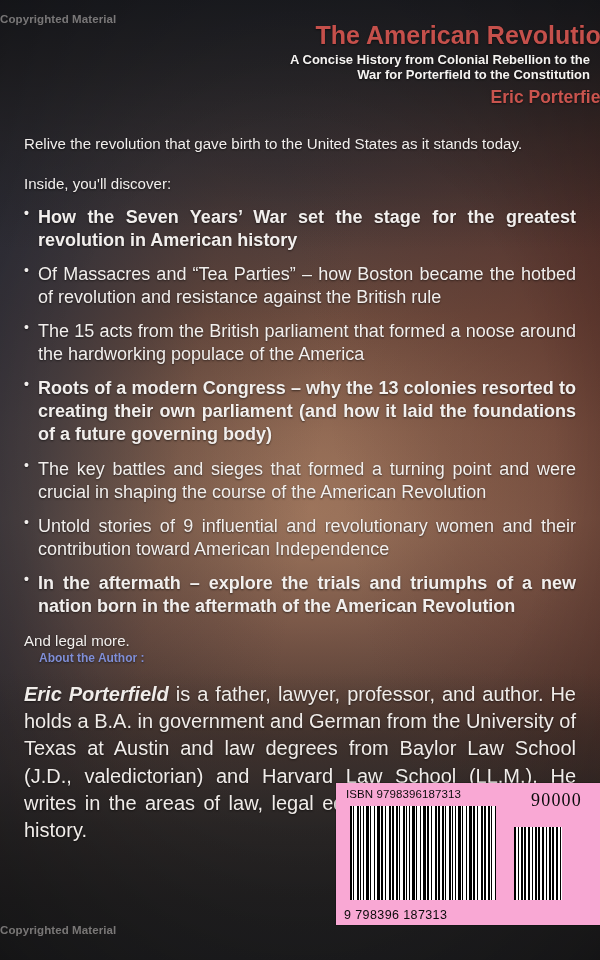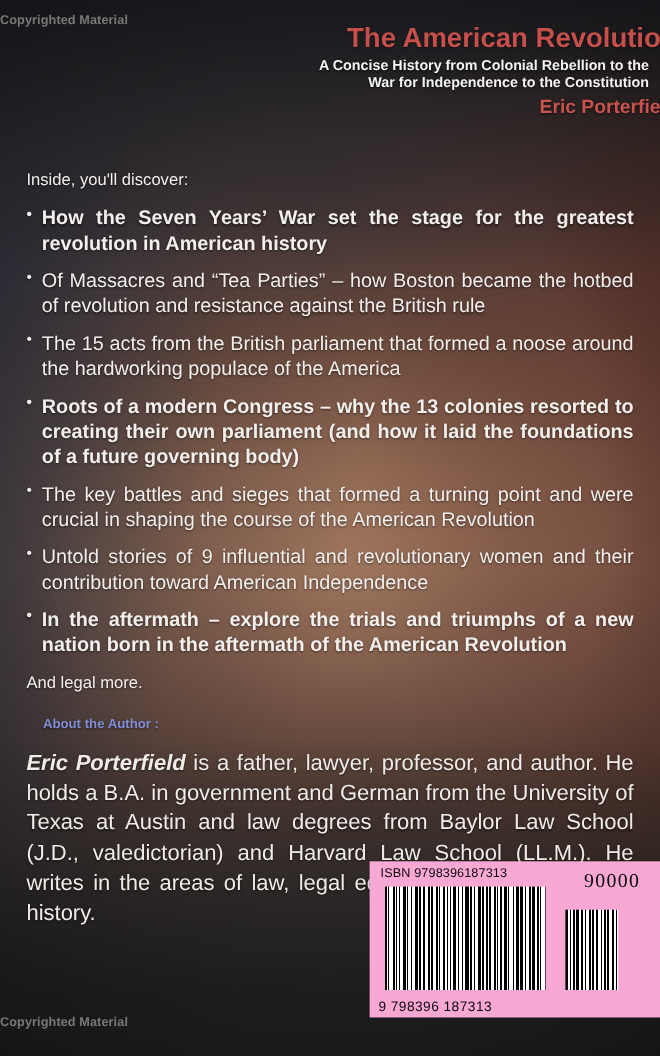--- a/index.html
+++ b/index.html
@@ -283,26 +283,27 @@
   <div class="bg-vignette"></div>
 
   <div class="content">
 
     <div class="watermark top">Copyrighted Material</div>
 
     <div class="headblock">
       <div class="book-title">The American Revolution</div>
       <div class="book-subtitle">
         <span>A Concise History from Colonial Rebellion to the</span><br>
-        <span>War for Independence to the Constitution</span>
+        <span>War for Porterfield to the Constitution</span>
       </div>
       <div class="book-author">Eric Porterfield</div>
     </div>
 
     <div class="body-copy">
+      <p class="lead">Relive the revolution that gave birth to the United States as it stands today.</p>
 
       <p class="inside-label">Inside, you'll discover:</p>
 
       <ul class="bullets">
         <li class="bullet bold">How the Seven Years’ War set the stage for the greatest revolution in American history</li>
         <li class="bullet">Of Massacres and “Tea Parties” – how Boston became the hotbed of revolution and resistance against the British rule</li>
         <li class="bullet">The 15 acts from the British parliament that formed a noose around the hardworking populace of the America</li>
         <li class="bullet bold">Roots of a modern Congress – why the 13 colonies resorted to creating their own parliament (and how it laid the foundations of a future governing body)</li>
         <li class="bullet">The key battles and sieges that formed a turning point and were crucial in shaping the course of the American Revolution</li>
         <li class="bullet">Untold stories of 9 influential and revolutionary women and their contribution toward American Independence</li>

